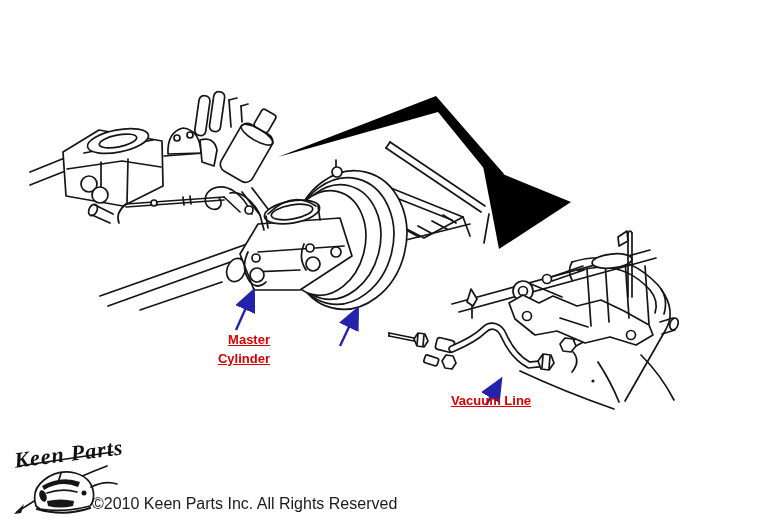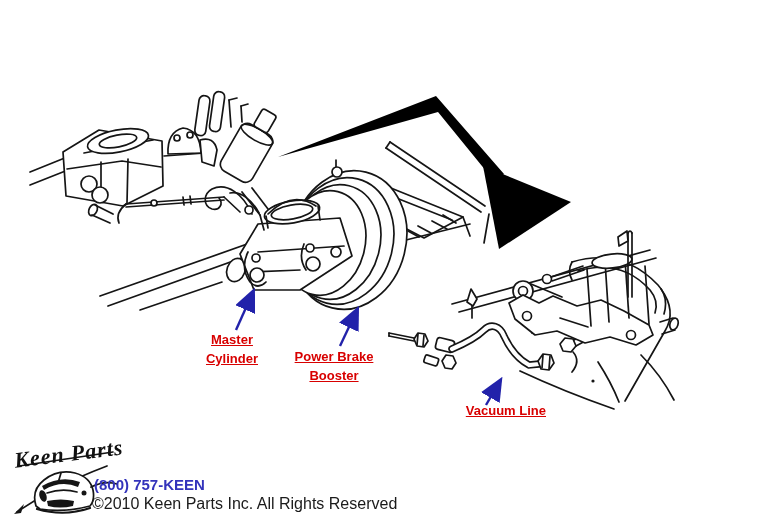--- a/index.html
+++ b/index.html
@@ -10,24 +10,24 @@
   .s{stroke:#151515;stroke-width:1.7;fill:none;stroke-linecap:round;stroke-linejoin:round;}
   .w{stroke:#151515;stroke-width:1.7;fill:#fff;stroke-linecap:round;stroke-linejoin:round;}
   .f{fill:#151515;stroke:none;}
   .blk{fill:#000;stroke:none;}
   .dash{stroke:#151515;stroke-width:1.6;fill:none;stroke-dasharray:5 4;}
   .tubeo{stroke:#151515;stroke-width:7.5;fill:none;stroke-linecap:round;}
   .tubei{stroke:#fff;stroke-width:4.2;fill:none;stroke-linecap:round;}
   .callout{stroke:#2222aa;stroke-width:2.4;fill:none;}
   
   .callout-label{position:absolute;color:#d80000;font-weight:bold;font-size:13px;
-      text-decoration:underline;text-align:center;line-height:19px;cursor:pointer;}
+      text-decoration:underline;text-align:right;line-height:19px;cursor:pointer;}
   #label-mc{left:194px;top:330px;width:76px;}
   #label-pb{left:284px;top:347px;width:100px;}
-  #label-vl{left:436px;top:401px;width:110px;white-space:nowrap;text-align:right;}
+  #label-vl{left:436px;top:391px;width:110px;white-space:nowrap;text-align:center;}
   
   #brand-script{position:absolute;left:14px;top:441px;font-family:"Liberation Serif",serif;
       font-style:italic;font-weight:bold;font-size:22px;color:#111;
       transform:rotate(-7deg);letter-spacing:1px;white-space:nowrap;}
   #phone{position:absolute;left:94px;top:476px;color:#3333bb;font-weight:bold;font-size:15px;white-space:nowrap;}
   #copyright{position:absolute;left:92px;top:495px;color:#1a1a1a;font-size:16px;white-space:nowrap;}
 </style>
 </head>
 <body>
 
@@ -221,19 +221,17 @@
     <path class="s" d="M61,473 L58,483"></path>
     <ellipse class="f" cx="43" cy="496" rx="3.5" ry="6" transform="rotate(-18 43 496)"></ellipse>
     <path class="f" d="M47,501 Q61,498 74,501 L73,506 Q60,509 48,506 Z"></path>
     <circle class="f" cx="84" cy="493" r="2.5"></circle>
     <path class="s" d="M37,509 Q64,517 90,508" style="stroke-width:2.2"></path>
     <path class="s" d="M91,487 Q105,480 117,484"></path>
   </g>
 </svg>
 
   <div id="label-mc" class="callout-label">Master Cylinder</div>
-  <div id="label-pb" class="callout-label">Power Brake Booster</div>
   <div id="label-vl" class="callout-label">Vacuum Line</div>
 
   <div id="brand-script">Keen Parts</div>
-  <div id="phone">(800) 757-KEEN</div>
   <div id="copyright">©2010 Keen Parts Inc. All Rights Reserved</div>
 </div>
 
 </body></html>

